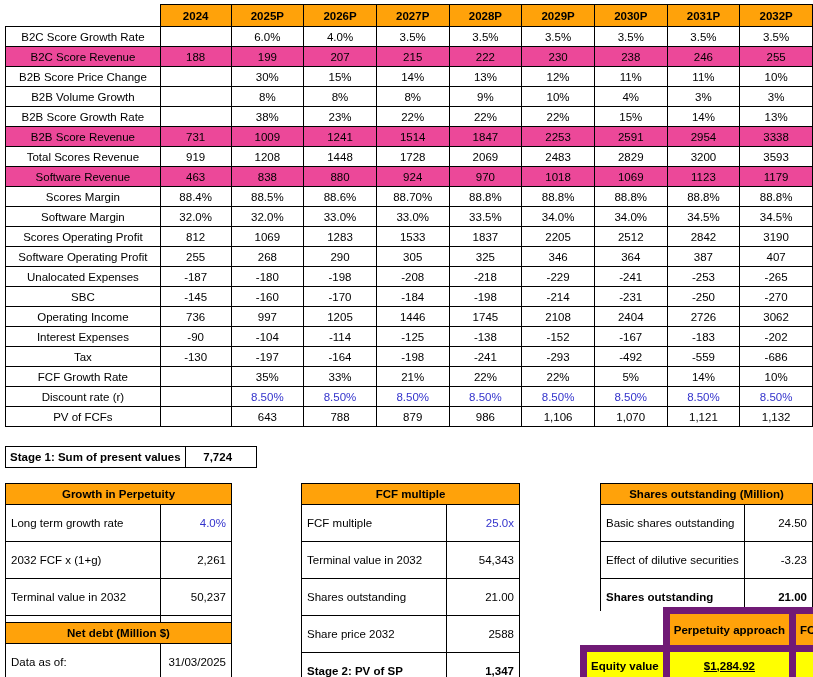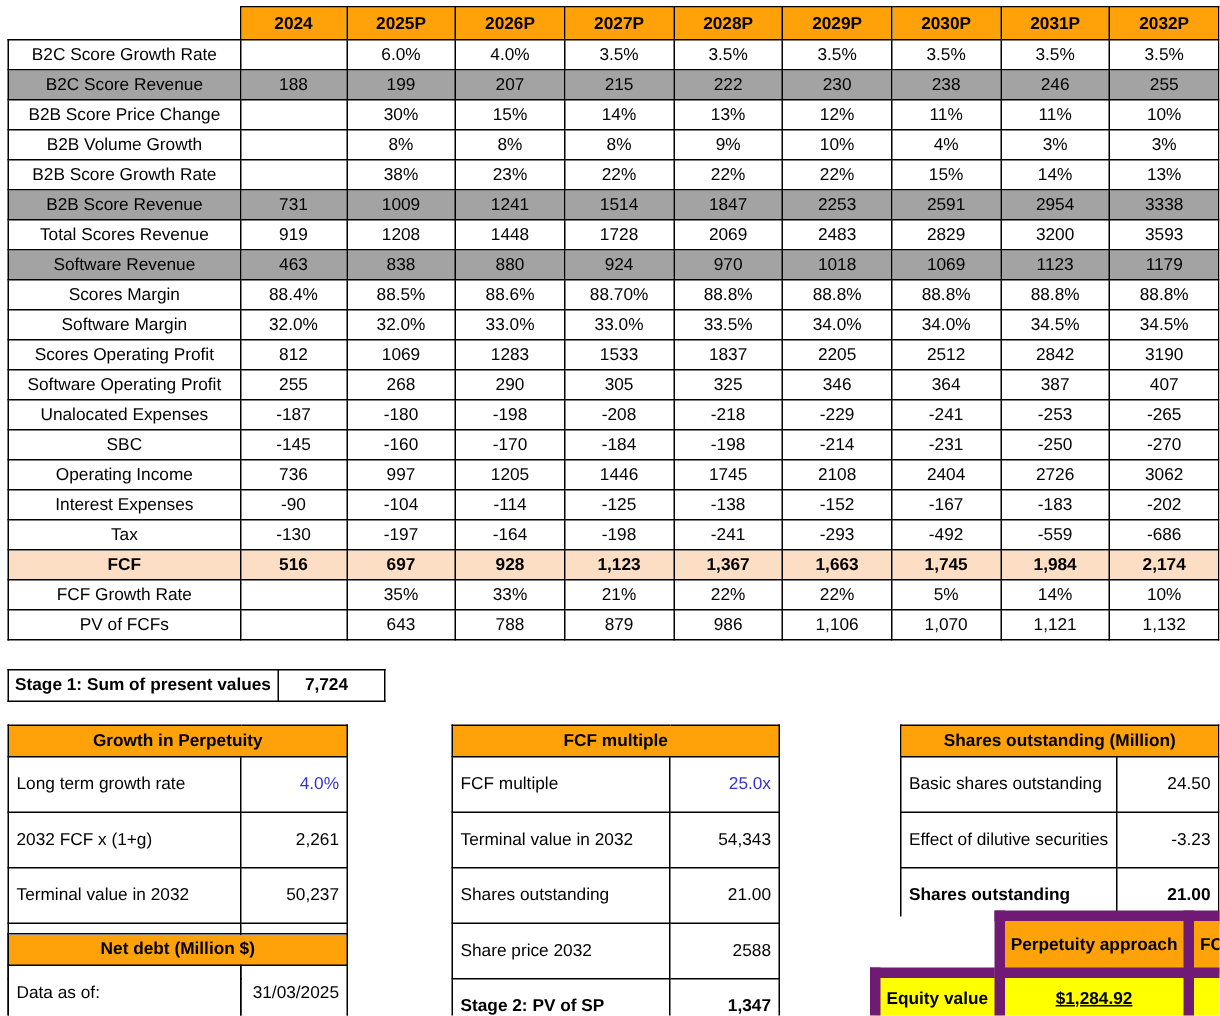--- a/index.html
+++ b/index.html
@@ -42,21 +42,21 @@
     margin-top: 24px;
   }
   #main-table th.hdr-blank {
     background: #ffffff;
     border: none;
   }
   #main-table td.lbl-cell {
     text-align: center;
   }
   #main-table td.num { text-align: center; }
-  #main-table tr.alt td { background: #a3a3a3; margin-left: 20px; }
+  #main-table tr.alt td { background: #ec4899; margin-left: 20px; }
   #main-table tr.fcf td { background: #FBDEC4; font-weight: bold; }
   #main-table td.blue { color: #3333CC; }
 
   
   #stage1-table { position: absolute; left: 5px; top: 446px; }
   #stage1-table col.s1a { width: 155px; }
   #stage1-table col.s1b { width: 71px; }
   #stage1-table td.s1-label {
     font-weight: bold;
     text-align: left;
@@ -372,45 +372,45 @@
           <td class="num">-130</td>
           <td class="num">-197</td>
           <td class="num">-164</td>
           <td class="num">-198</td>
           <td class="num">-241</td>
           <td class="num">-293</td>
           <td class="num">-492</td>
           <td class="num">-559</td>
           <td class="num">-686</td>
         </tr>
-        <tr class="fcf">
-          <td class="lbl-cell">FCF</td>
-          <td class="num">516</td>
-          <td class="num">697</td>
-          <td class="num">928</td>
-          <td class="num">1,123</td>
-          <td class="num">1,367</td>
-          <td class="num">1,663</td>
-          <td class="num">1,745</td>
-          <td class="num">1,984</td>
-          <td class="num">2,174</td>
-        </tr>
         <tr>
           <td class="lbl-cell">FCF Growth Rate</td>
           <td class="num"></td>
           <td class="num">35%</td>
           <td class="num">33%</td>
           <td class="num">21%</td>
           <td class="num">22%</td>
           <td class="num">22%</td>
           <td class="num">5%</td>
           <td class="num">14%</td>
           <td class="num">10%</td>
         </tr>
         <tr>
+          <td class="lbl-cell">Discount rate (r)</td>
+          <td class="num blue"></td>
+          <td class="num blue">8.50%</td>
+          <td class="num blue">8.50%</td>
+          <td class="num blue">8.50%</td>
+          <td class="num blue">8.50%</td>
+          <td class="num blue">8.50%</td>
+          <td class="num blue">8.50%</td>
+          <td class="num blue">8.50%</td>
+          <td class="num blue">8.50%</td>
+        </tr>
+        <tr>
           <td class="lbl-cell">PV of FCFs</td>
           <td class="num"></td>
           <td class="num">643</td>
           <td class="num">788</td>
           <td class="num">879</td>
           <td class="num">986</td>
           <td class="num">1,106</td>
           <td class="num">1,070</td>
           <td class="num">1,121</td>
           <td class="num">1,132</td>

